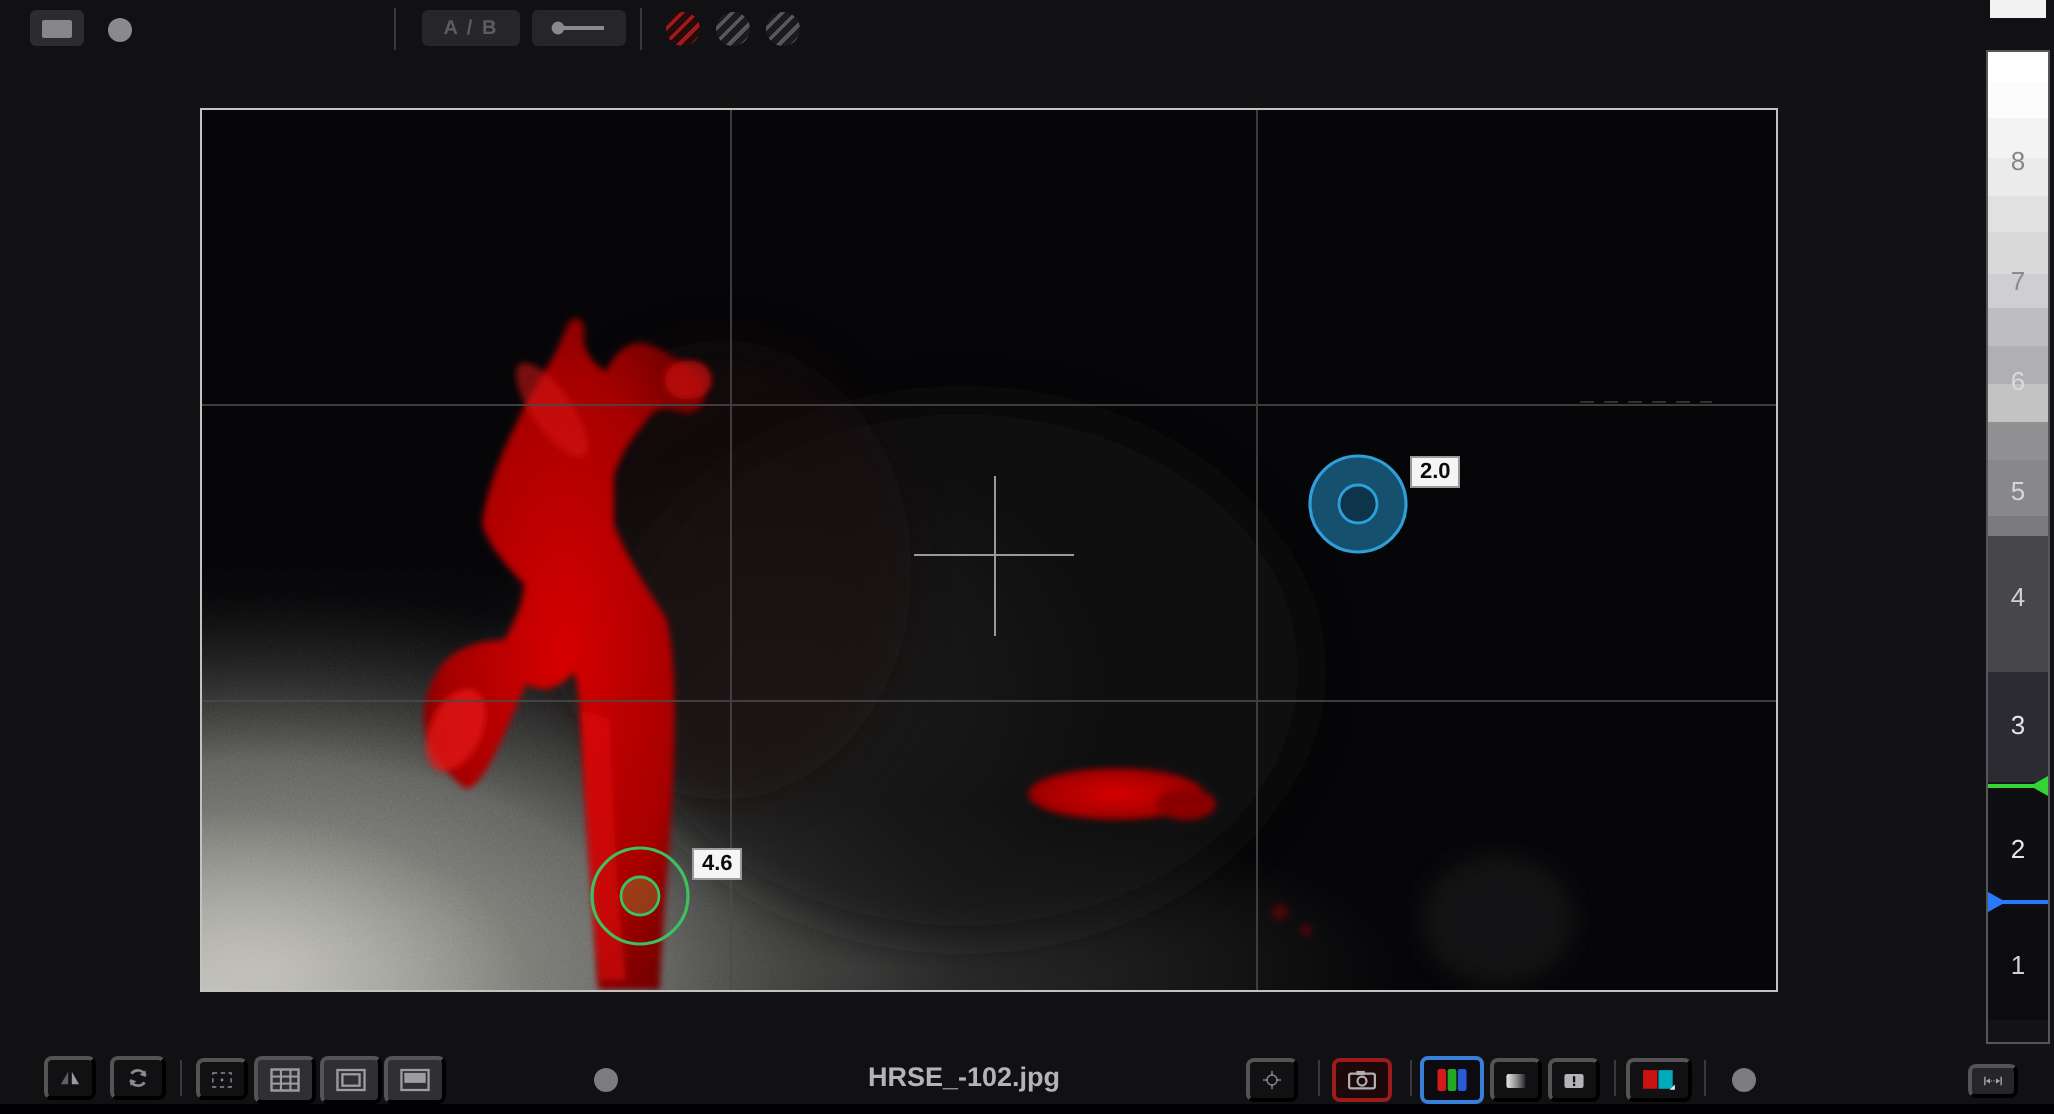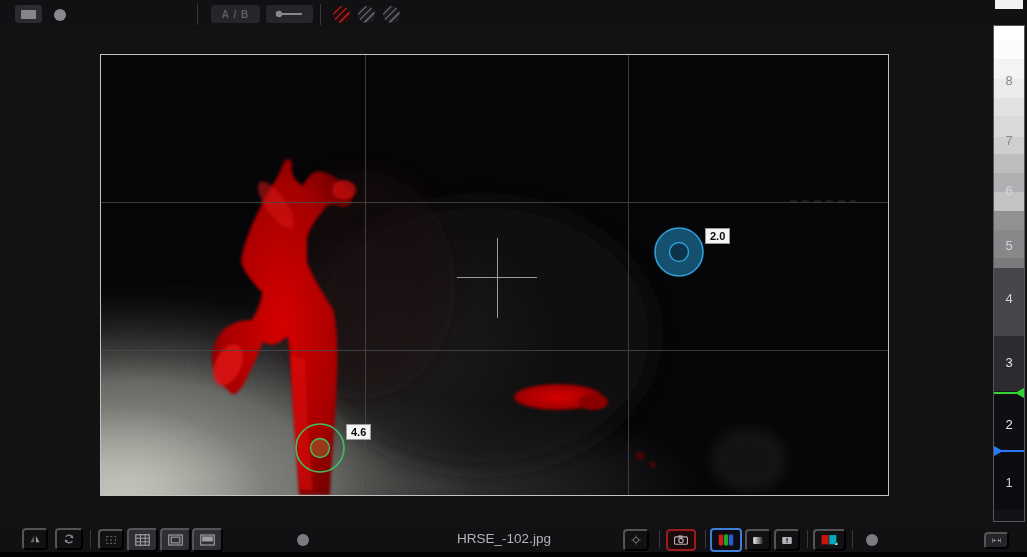--- a/index.html
+++ b/index.html
@@ -49,22 +49,22 @@
   #clipped-scale-top{position:absolute;left:995px;top:0;width:28px;height:9px;background:#f2f2f2;}
   
   #bottom-bar{position:absolute;left:0;top:525px;width:100%;height:27px;background:#111113;}
   #bottom-strip{position:absolute;left:0;top:552px;width:100%;height:5px;background:#020204;}
   .b-btn{position:absolute;display:flex;align-items:center;justify-content:center;border-radius:4px;}
   .b-plain{background:transparent;}
   .b-grp{background:#303034;}
   #camera-button{border:2px solid #9c1b1b;background:#1d0909;}
   #rgb-button{border:2px solid #3a7fd8;background:#0c0c10;}
   #filename{
-    position:absolute;left:504px;top:6px;transform:translateX(-50%);
-    color:#b4b4b8;font-size:13.5px;font-weight:normal;white-space:nowrap;
+    position:absolute;left:482px;top:6px;transform:translateX(-50%);
+    color:#b4b4b8;font-size:13.5px;font-weight:bold;white-space:nowrap;
   }
 </style>
 </head>
 <body>
 
 <div id="top-bar">
   <button class="tool-btn" style="left:15px;top:5px;width:27px;height:18px;background:#2c2c30;">
     <span style="display:block;width:15px;height:9px;background:#86868a;border-radius:1px;"></span>
   </button>
   <span class="dot" style="left:54px;top:9px;"></span>

